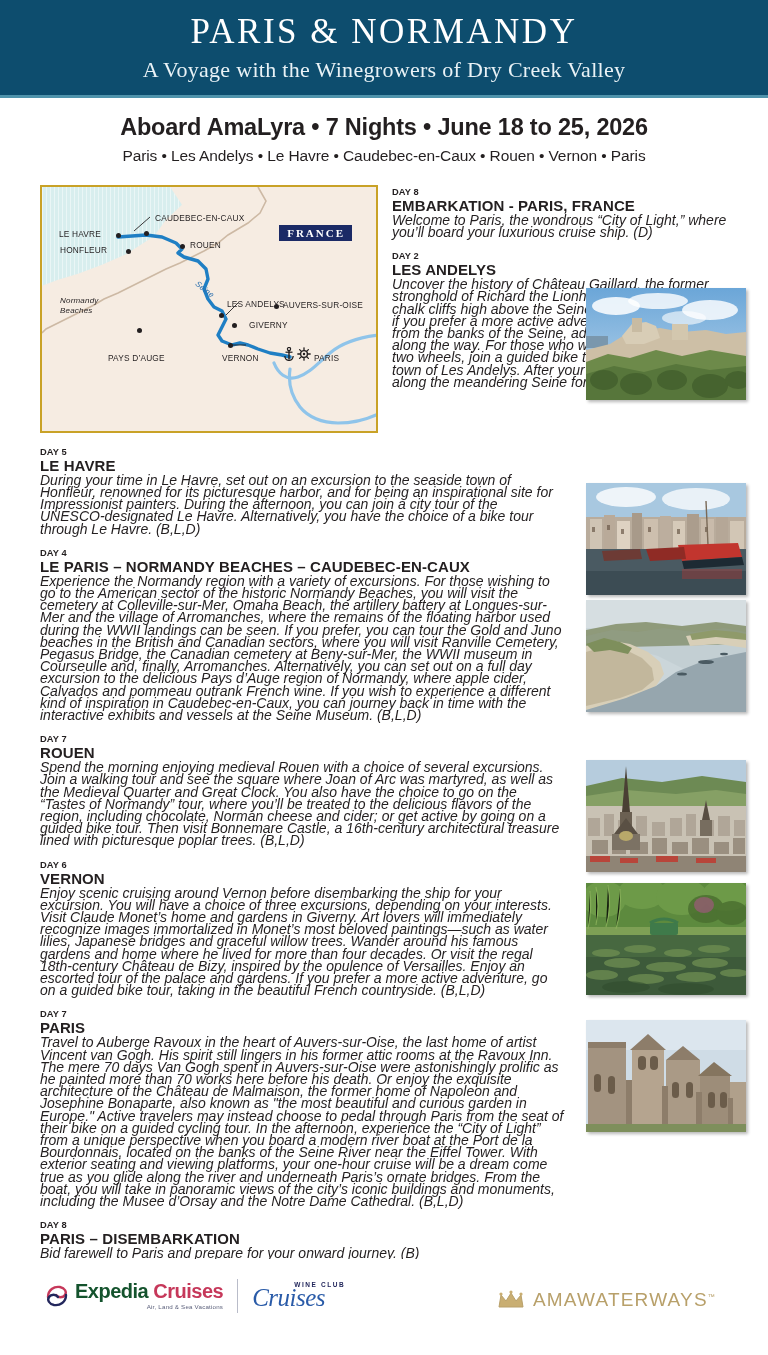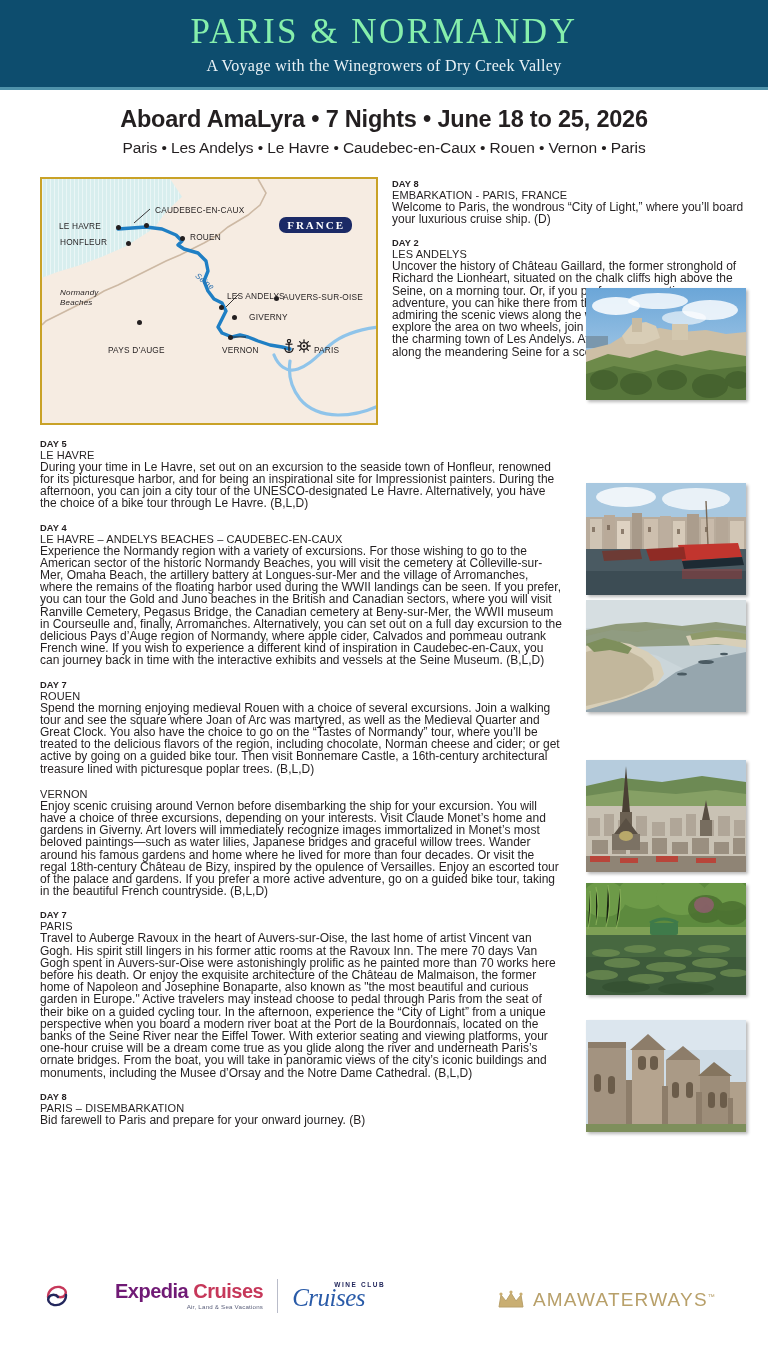--- a/index.html
+++ b/index.html
@@ -18,29 +18,29 @@
     background:#0d4d6e;
     width:768px;
     padding:14px 0 12px 0;
     text-align:center;
     border-bottom:3px solid #4f93ab;
   }
   .banner-title {
     font-family:"Liberation Serif", serif;
     font-size:35px;
     letter-spacing:2.5px;
-    color:#86efac;
+    color:#ffffff;
     font-weight:400;
     line-height:1.05;
     font-variant:small-caps;
     text-transform:uppercase;
   }
   .banner-sub {
     font-family:"Liberation Serif", serif;
-    font-size:16px;
+    font-size:22px;
     color:#e9f2f6;
     font-weight:400;
     margin-top:6px;
     letter-spacing:0.3px;
   }
 
   
   .subhead { text-align:center; padding:16px 0 6px 0; background:#fff; }
   .subhead-line1 {
     font-size:23.5px; font-weight:bold; color:#231f20; letter-spacing:-0.2px;
@@ -74,37 +74,36 @@
   }
   .coast {
     position:absolute; left:0; top:0; width:338px; height:248px;
   }
   .france-badge {
     position:absolute; right:24px; top:38px;
     background:#1b2a66; color:#ffffff;
     font-family:"Liberation Serif", serif;
     font-size:11px; letter-spacing:2px; font-weight:bold;
     padding:2px 7px 2px 8px;
-    border-radius:7px;
   }
   .mlabel {
     position:absolute; font-size:8.3px; color:#231f20; letter-spacing:.2px;
     white-space:nowrap;
   }
   .mlabel.italic { font-style:italic; font-size:8px; }
   .mdot {
     position:absolute; width:5px; height:5px; border-radius:50%;
     background:#231f20;
   }
 
   
   .daycol { flex:1; min-width:0; padding-top:2px; }
   .day-label { font-size:9.3px; font-weight:bold; letter-spacing:.1px; }
-  .day-title { font-size:11px; font-weight:normal; letter-spacing:.1px; }
-  .day-body { font-size:12px; line-height:12.2px; text-align:left; margin-top:0px; }
+  .day-title { font-size:15px; font-weight:bold; letter-spacing:.1px; }
+  .day-body { font-size:14px; line-height:12.2px; text-align:left; margin-top:0px;font-style:italic; }
   .day-block { margin-top:13px; }
   .day-block:first-child { margin-top:0; }
   .narrow-r { padding-right:182px;margin-top:13px; }
 
   
   .photo {
     position:absolute; right:22px;
     width:160px; height:112px;
     background:#ccc; overflow:hidden;
     box-shadow:2px 2px 3px rgba(0,0,0,.28);
@@ -116,21 +115,21 @@
   
   .footer {
     position:absolute; left:0; bottom:0; width:768px; height:96px;
     background:#ffffff;
     display:flex; align-items:center;
   }
   .footer-left { position:absolute; left:44px; top:20px; display:flex; align-items:center; gap:10px; }
   .exp-logo { display:flex; align-items:center; gap:5px; }
   .exp-text { font-family:"Liberation Sans", sans-serif; line-height:1; }
   .exp-title { font-size:20px; font-weight:bold; letter-spacing:-.5px; }
-  .exp-title .e1 { color:#701a75;margin-left:40px; }
+  .exp-title .e1 { color:#14532d; }
   .exp-title .e2 { color:#c6385a; }
   .exp-tag { font-size:6.2px; color:#5a5f7a; text-align:right; margin-top:3px; letter-spacing:.2px; }
   .divider-v { width:1px; height:34px; background:#b9bcc9; margin:0 4px; }
   .wine-logo { line-height:1; text-align:left; }
   .wine-club { font-size:6.5px; letter-spacing:1.6px; color:#23275c; font-weight:bold; margin-left:42px; }
   .wine-cruises {
     font-family:"Liberation Serif", serif; font-style:italic;
     font-size:25px; color:#2a5ba8; margin-top:-3px; letter-spacing:-.5px;
   }
   .footer-right { position:absolute; right:52px; top:30px; display:flex; align-items:center; gap:8px; }
@@ -244,31 +243,32 @@
   <div style="margin-top:14px;">
 
     <div class="day-block narrow-r">
       <div class="day-label">DAY 5</div>
       <div class="day-title">LE HAVRE</div>
       <div class="day-body">During your time in Le Havre, set out on an excursion to the seaside town of Honfleur, renowned for its picturesque harbor, and for being an inspirational site for Impressionist painters. During the afternoon, you can join a city tour of the UNESCO-designated Le Havre. Alternatively, you have the choice of a bike tour through Le Havre. (B,L,D)</div>
     </div>
 
     <div class="day-block narrow-r">
       <div class="day-label">DAY 4</div>
-      <div class="day-title">LE HAVRE – ANDELYS BEACHES – CAUDEBEC-EN-CAUX</div>
+      <div class="day-title">LE PARIS – NORMANDY BEACHES – CAUDEBEC-EN-CAUX</div>
       <div class="day-body">Experience the Normandy region with a variety of excursions. For those wishing to go to the American sector of the historic Normandy Beaches, you will visit the cemetery at Colleville-sur-Mer, Omaha Beach, the artillery battery at Longues-sur-Mer and the village of Arromanches, where the remains of the floating harbor used during the WWII landings can be seen. If you prefer, you can tour the Gold and Juno beaches in the British and Canadian sectors, where you will visit Ranville Cemetery, Pegasus Bridge, the Canadian cemetery at Beny-sur-Mer, the WWII museum in Courseulle and, finally, Arromanches. Alternatively, you can set out on a full day excursion to the delicious Pays d’Auge region of Normandy, where apple cider, Calvados and pommeau outrank French wine. If you wish to experience a different kind of inspiration in Caudebec-en-Caux, you can journey back in time with the interactive exhibits and vessels at the Seine Museum. (B,L,D)</div>
     </div>
 
     <div class="day-block narrow-r">
       <div class="day-label">DAY 7</div>
       <div class="day-title">ROUEN</div>
       <div class="day-body">Spend the morning enjoying medieval Rouen with a choice of several excursions. Join a walking tour and see the square where Joan of Arc was martyred, as well as the Medieval Quarter and Great Clock. You also have the choice to go on the “Tastes of Normandy” tour, where you’ll be treated to the delicious flavors of the region, including chocolate, Norman cheese and cider; or get active by going on a guided bike tour. Then visit Bonnemare Castle, a 16th-century architectural treasure lined with picturesque poplar trees. (B,L,D)</div>
     </div>
 
     <div class="day-block narrow-r">
+      <div class="day-label">DAY 6</div>
       <div class="day-title">VERNON</div>
       <div class="day-body">Enjoy scenic cruising around Vernon before disembarking the ship for your excursion. You will have a choice of three excursions, depending on your interests. Visit Claude Monet’s home and gardens in Giverny. Art lovers will immediately recognize images immortalized in Monet’s most beloved paintings—such as water lilies, Japanese bridges and graceful willow trees. Wander around his famous gardens and home where he lived for more than four decades. Or visit the regal 18th-century Château de Bizy, inspired by the opulence of Versailles. Enjoy an escorted tour of the palace and gardens. If you prefer a more active adventure, go on a guided bike tour, taking in the beautiful French countryside. (B,L,D)</div>
     </div>
 
     <div class="day-block">
       <div class="day-label">DAY 7</div>
       <div class="day-title">PARIS</div>
       <div class="day-body" style="padding-right:182px;">Travel to Auberge Ravoux in the heart of Auvers-sur-Oise, the last home of artist Vincent van Gogh. His spirit still lingers in his former attic rooms at the Ravoux Inn. The mere 70 days Van Gogh spent in Auvers-sur-Oise were astonishingly prolific as he painted more than 70 works here before his death. Or enjoy the exquisite architecture of the Château de Malmaison, the former home of Napoleon and Josephine Bonaparte, also known as "the most beautiful and curious garden in Europe." Active travelers may instead choose to pedal through Paris from the seat of their bike on a guided cycling tour. In the afternoon, experience the “City of Light” from a unique perspective when you board a modern river boat at the Port de la Bourdonnais, located on the banks of the Seine River near the Eiffel Tower. With exterior seating and viewing platforms, your one-hour cruise will be a dream come true as you glide along the river and underneath Paris’s ornate bridges. From the boat, you will take in panoramic views of the city’s iconic buildings and monuments, including the Musee d’Orsay and the Notre Dame Cathedral. (B,L,D)</div>
     </div>
 

